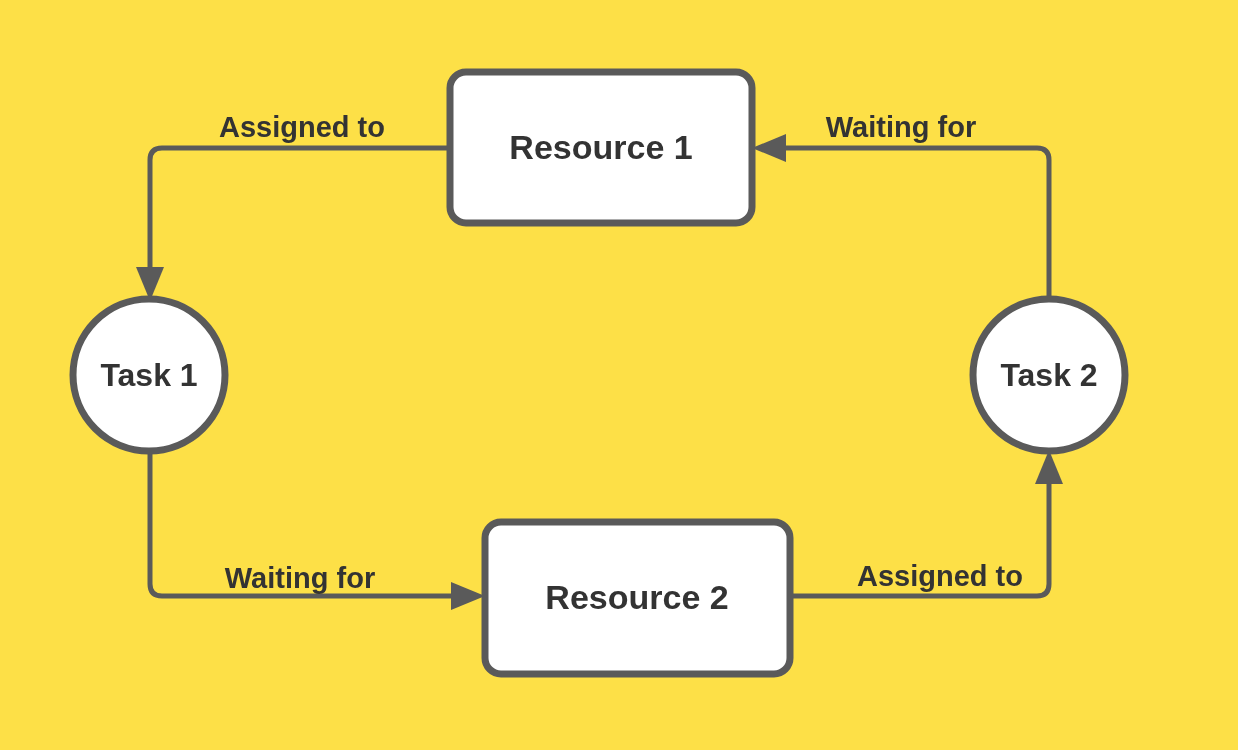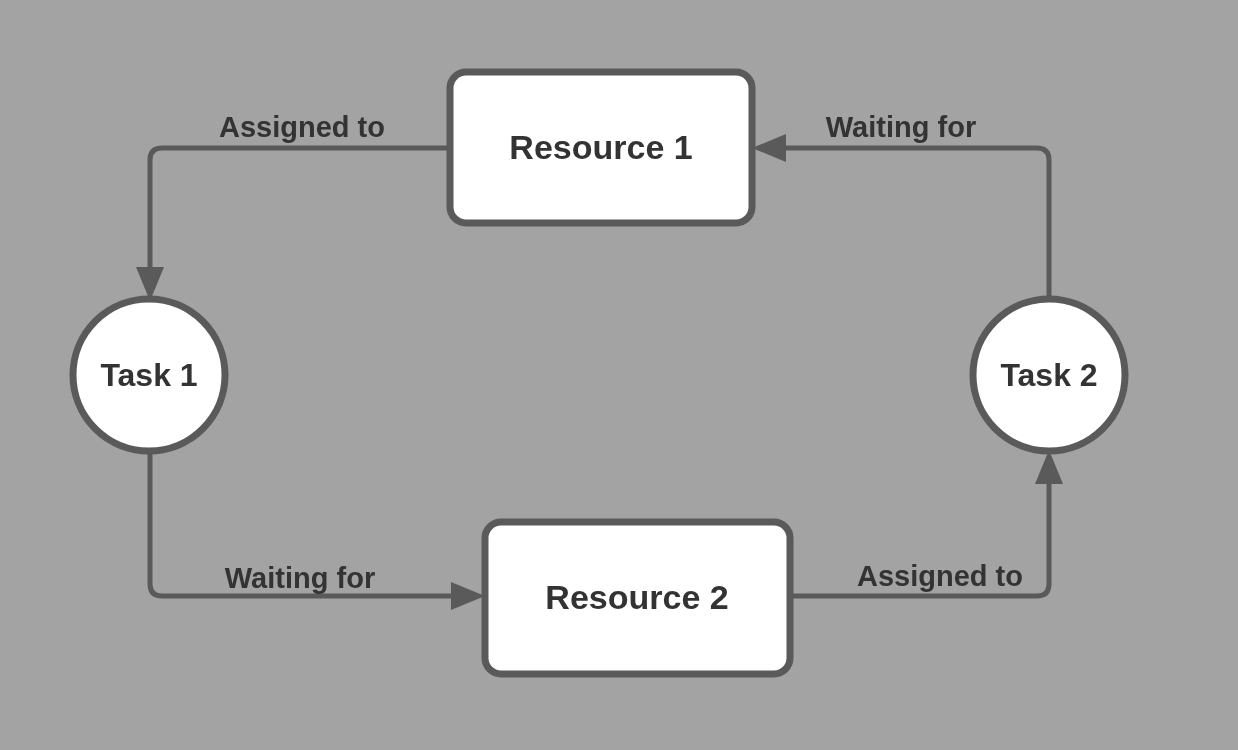--- a/index.html
+++ b/index.html
@@ -7,21 +7,21 @@
     padding: 0;
     background: #ffffff;
   }
   body {
     font-family: "Liberation Sans", sans-serif;
   }
   #canvas {
     position: relative;
     width: 1238px;
     height: 750px;
-    background: #a3a3a3;
+    background: #fde047;
     overflow: hidden;
   }
   svg#diagram {
     position: absolute;
     left: 0;
     top: 0;
     width: 1238px;
     height: 750px;
     display: block;
   }

